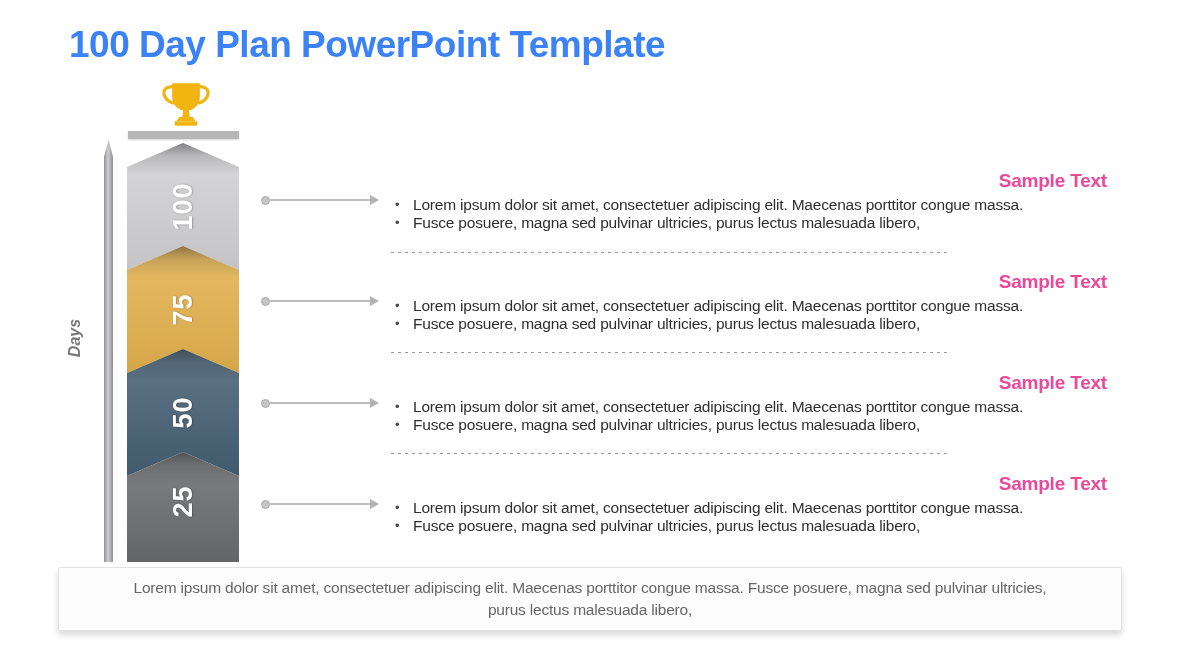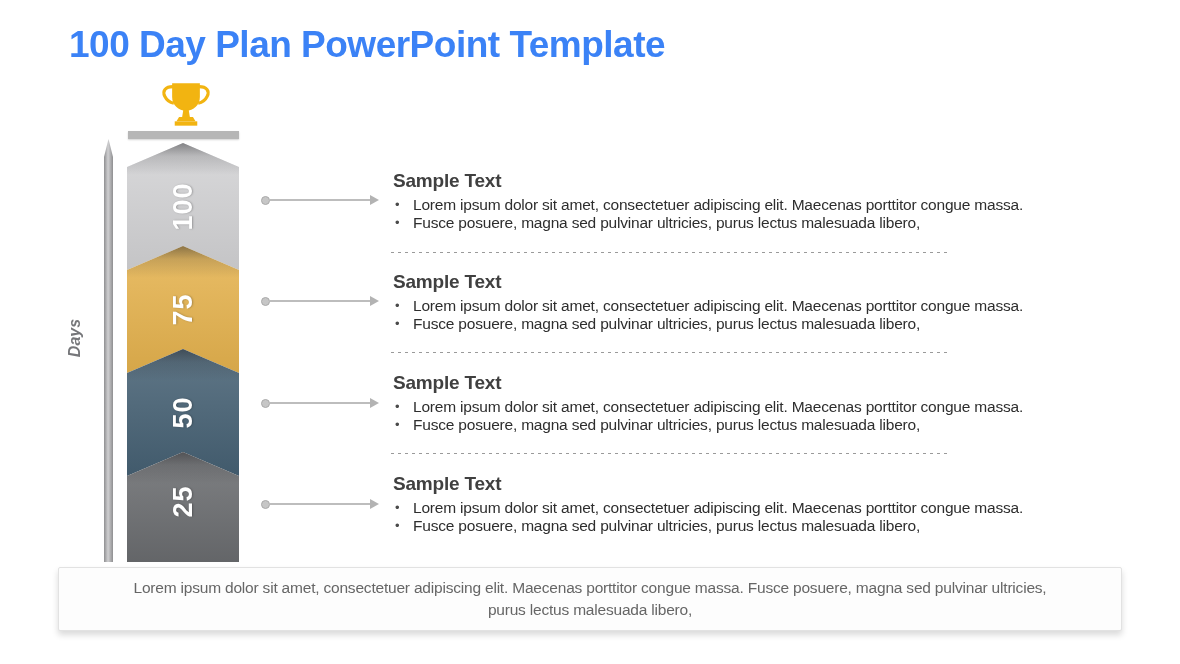--- a/index.html
+++ b/index.html
@@ -54,21 +54,21 @@
   .connector { position:absolute; left:261px; width:118px; height:10px;
     display:flex; align-items:center; }
   .connector .dot { width:9px; height:9px; border-radius:50%;
     background:#c6c6c6; border:1px solid #aaaaaa; box-sizing:border-box; flex:0 0 auto; }
   .connector .line { flex:1 1 auto; height:2px; background:#bdbdbd; }
   .connector .arrow { width:0; height:0; flex:0 0 auto;
     border-left:9px solid #b3b3b3; border-top:5px solid transparent; border-bottom:5px solid transparent; }
 
   
   .section { position:absolute; left:393px; width:714px; }
-  .section h3 { margin:0 0 4px 0; font-size:19px; font-weight:700; color:#404040; letter-spacing:-0.2px; }
+  .section h3 { margin:0 0 4px 0; font-size:19px; font-weight:700; color:#ec4899; letter-spacing:-0.2px;text-align:right; }
   .bullet { display:flex; align-items:flex-start; line-height:18px;
     font-size:15.5px; color:#2e2e2e; letter-spacing:-0.2px; }
   .bullet .mark { flex:0 0 18px; text-align:left; color:#4a4a4a; font-size:13px; line-height:18px; padding-left:2px; }
   .dashes { position:absolute; left:391px; width:557px; height:1px;
     background:repeating-linear-gradient(90deg,#9a9a9a 0 3px, transparent 3px 7px); }
 
   
   .footer-box {
     position:absolute; left:58px; top:567px; width:1064px; height:64px; box-sizing:border-box;
     background:#fdfdfd; border:1px solid #e2e2e2; border-radius:2px;

